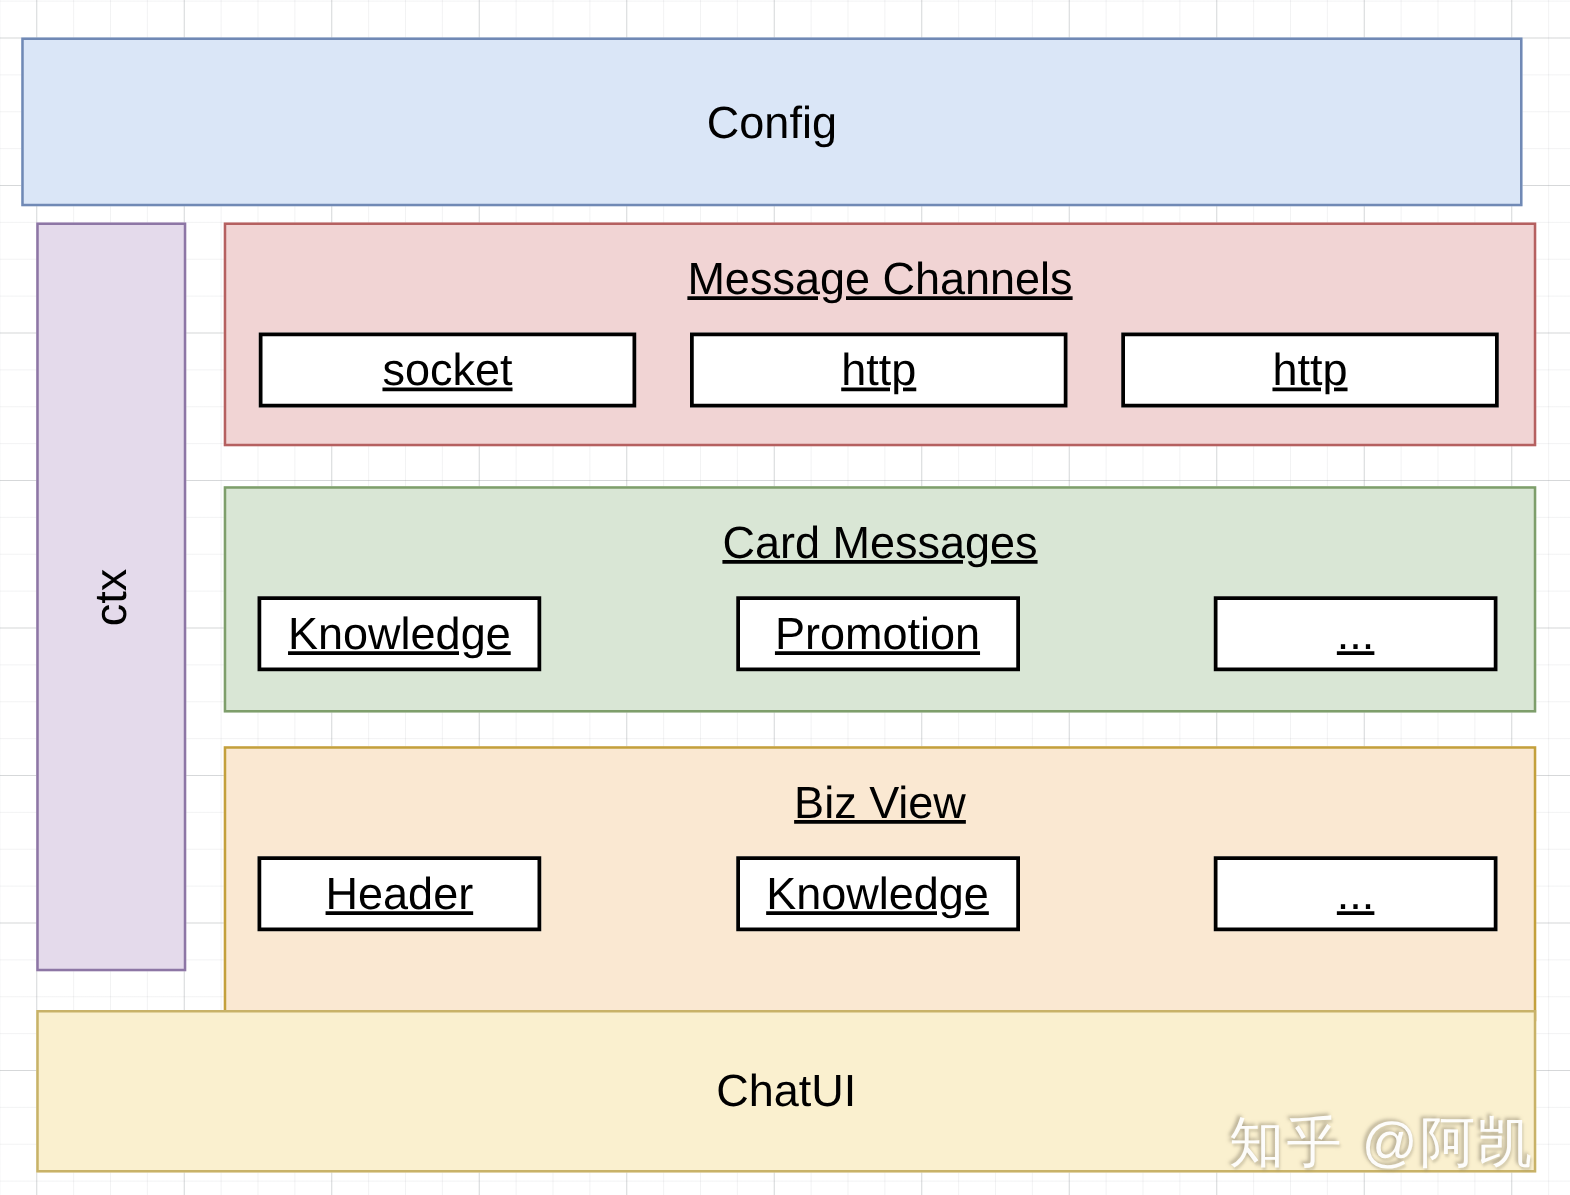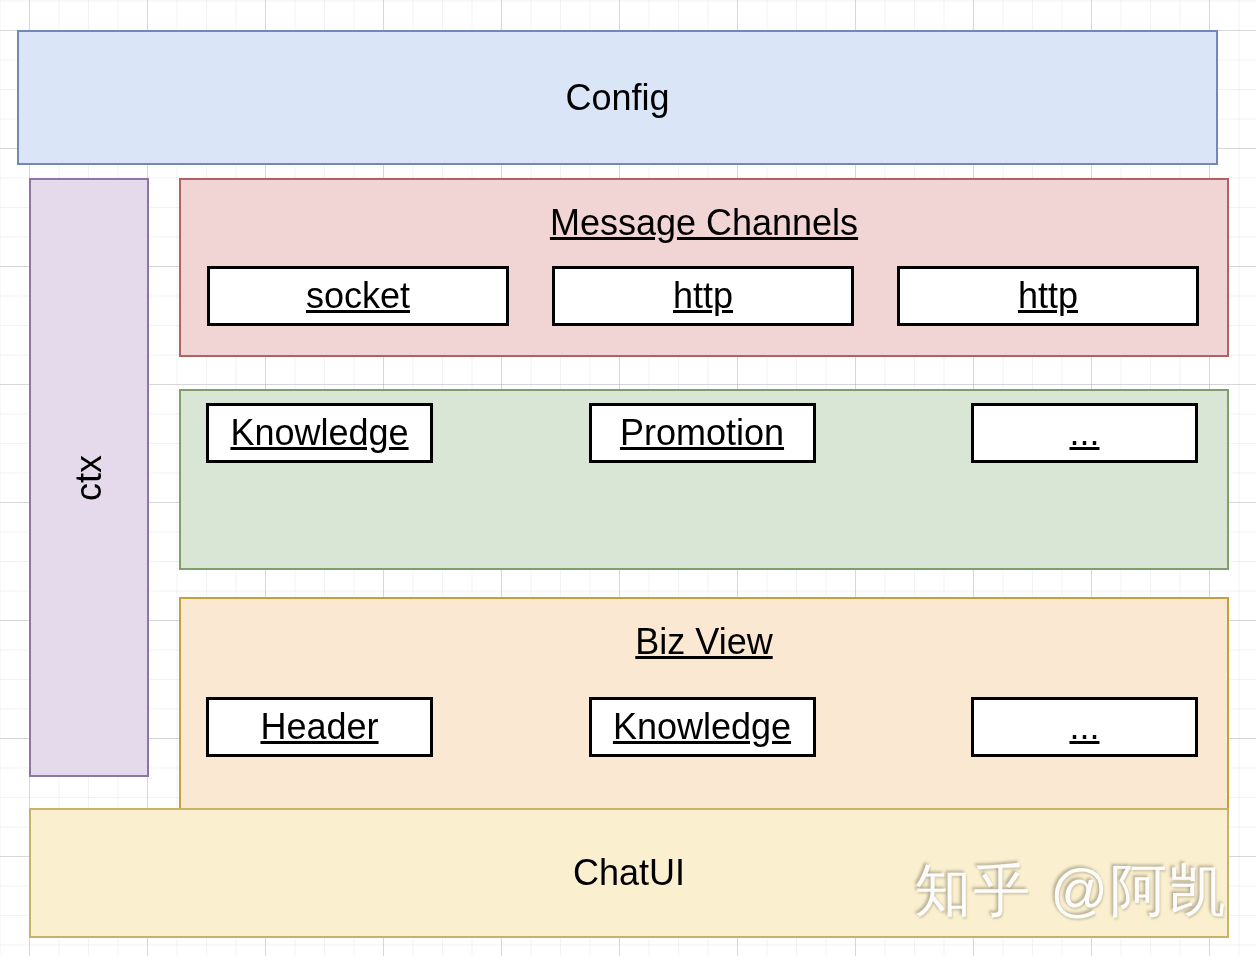--- a/index.html
+++ b/index.html
@@ -44,38 +44,38 @@
   .section-cards{top:389px;height:181px;background:#d9e6d5;border-color:#7e9e6b;}
   .section-biz{top:597px;height:220px;background:#fae8d2;border-color:#c3a03c;}
   .section-title{
     height:86px;display:flex;align-items:center;justify-content:center;
     font-size:36px;
   }
   .items-row{
     display:flex;justify-content:space-between;align-items:center;
   }
   .row-3{padding:0 28px 0 26px;}
-  .row-4{padding:0 29px 0 25px;margin-top:12px;}
+  .row-4{padding:0 29px 0 25px;}
   .item{
     box-sizing:border-box;height:60px;
     background:#ffffff;border:3px solid #000;
     display:flex;align-items:center;justify-content:center;
     font-size:36px;white-space:nowrap;
   }
   .item-w3{width:302px;}
   .item-w4{width:227px;}
   
   .chatui{
     left:29px;top:808px;width:1200px;height:130px;
     background:#faf0cf;border:2px solid #c8b268;
   }
   
   .watermark{
-    position:absolute;right:28px;bottom:26px;
-    font-size:57px;letter-spacing:2px;
+    position:absolute;right:28px;bottom:12px;
+    font-size:44px;letter-spacing:2px;
     color:rgba(255,255,255,0.95);
     text-shadow:-2px -2px 3px rgba(130,120,100,0.55), 1px 2px 2px rgba(150,140,115,0.35);
     white-space:nowrap;
   }
 </style>
 </head>
 <body>
 
 <div class="canvas">
 
@@ -96,20 +96,21 @@
       <div class="item item-w3">
         <span>http</span>
       </div>
       <div class="item item-w3">
         <span>http</span>
       </div>
     </div>
   </div>
 
   <div class="box section section-cards">
+    <div class="section-title">Card Messages</div>
     <div class="items-row row-4">
       <div class="item item-w4">
         <span>Knowledge</span>
       </div>
       <div class="item item-w4">
         <span>Promotion</span>
       </div>
       <div class="item item-w4">
         <span>...</span>
       </div>

